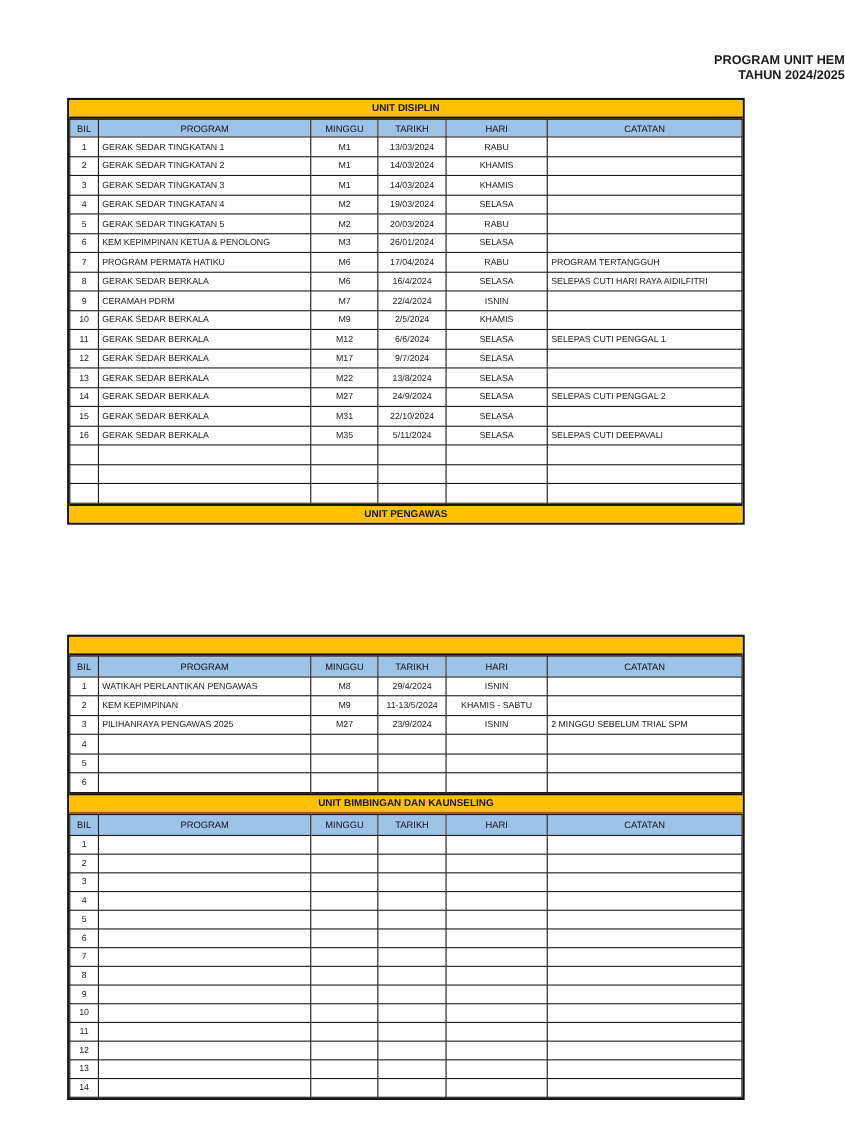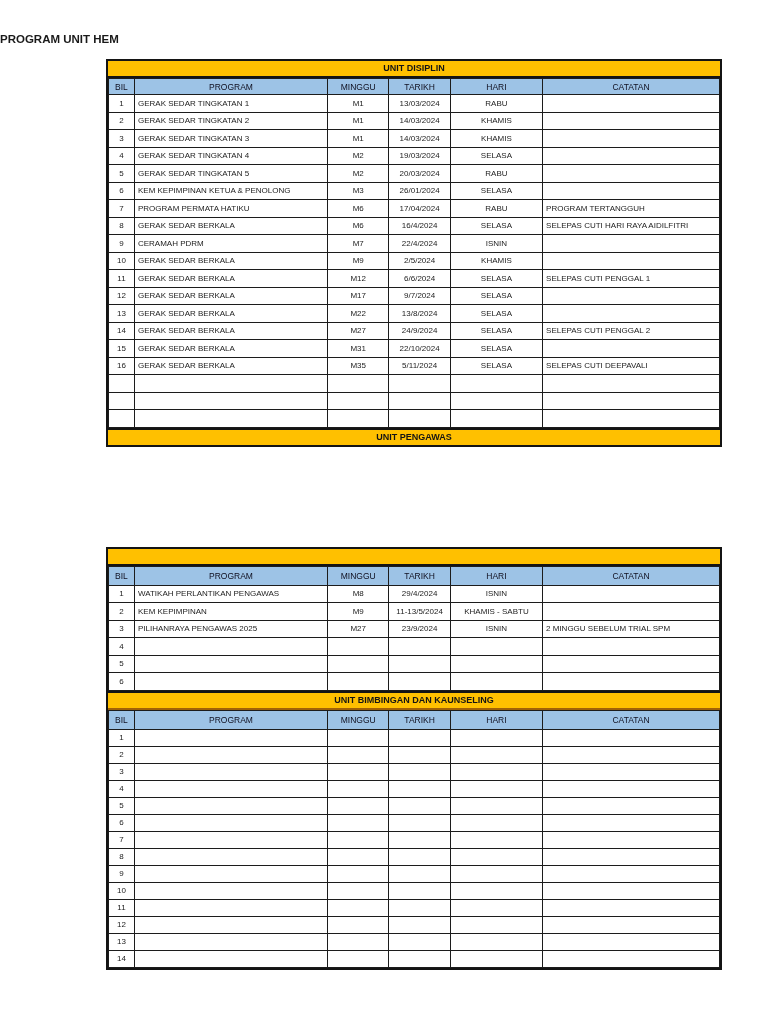--- a/index.html
+++ b/index.html
@@ -15,30 +15,30 @@
     color: #111;
   }
   .page {
     width: 768px;
     height: 1024px;
     background: #fff;
     position: relative;
     overflow: hidden;
   }
   .doc-title {
-    padding-top: 32px;
-    text-align: left;
+    padding-top: 48px;
+    text-align: right;
     font-weight: bold;
     font-size: 11.5px;
     line-height: 14px;
     color: #1a1a1a;
   }
   .block {
     width: 616px;
-    margin-left: 106px;
+    margin-left: 61px;
     border: 2px solid #141414;
     box-sizing: border-box;
   }
   .block-1 { margin-top: 13px; }
   .block-2 { margin-top: 100px; }
   .bar {
     height: 15px;
     line-height: 15px;
     background: var(--bar-color, #FFC000);
     text-align: center;
@@ -96,20 +96,21 @@
   col.w-hari    { width: 15.1%; }
   col.w-catatan { width: 28.95%; }
 </style>
 </head>
 <body>
 
 <div class="page">
 
   <div class="doc-title">
     <div>PROGRAM UNIT HEM</div>
+    <div>TAHUN 2024/2025</div>
   </div>
 
   <div class="block block-1">
     <div class="bar">UNIT DISIPLIN</div>
     <table class="tbl-1">
       <colgroup>
         <col class="w-bil">
           <col class="w-program">
           <col class="w-minggu">
         <col class="w-tarikh">

